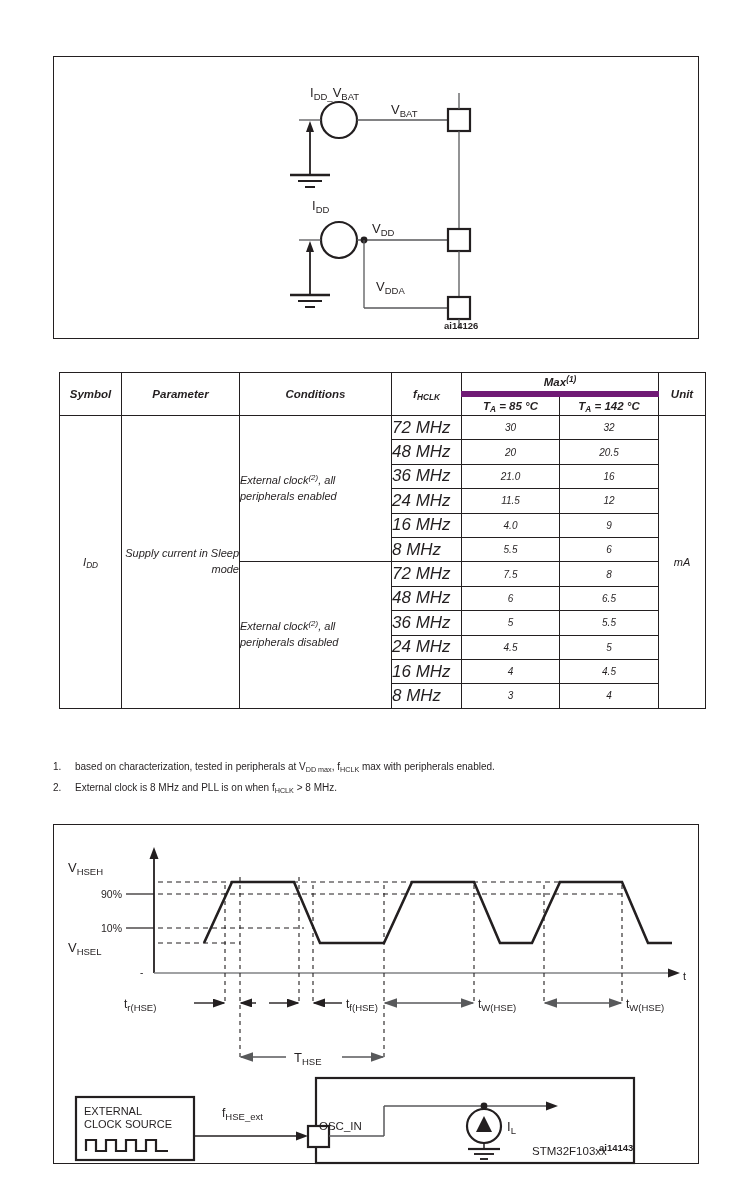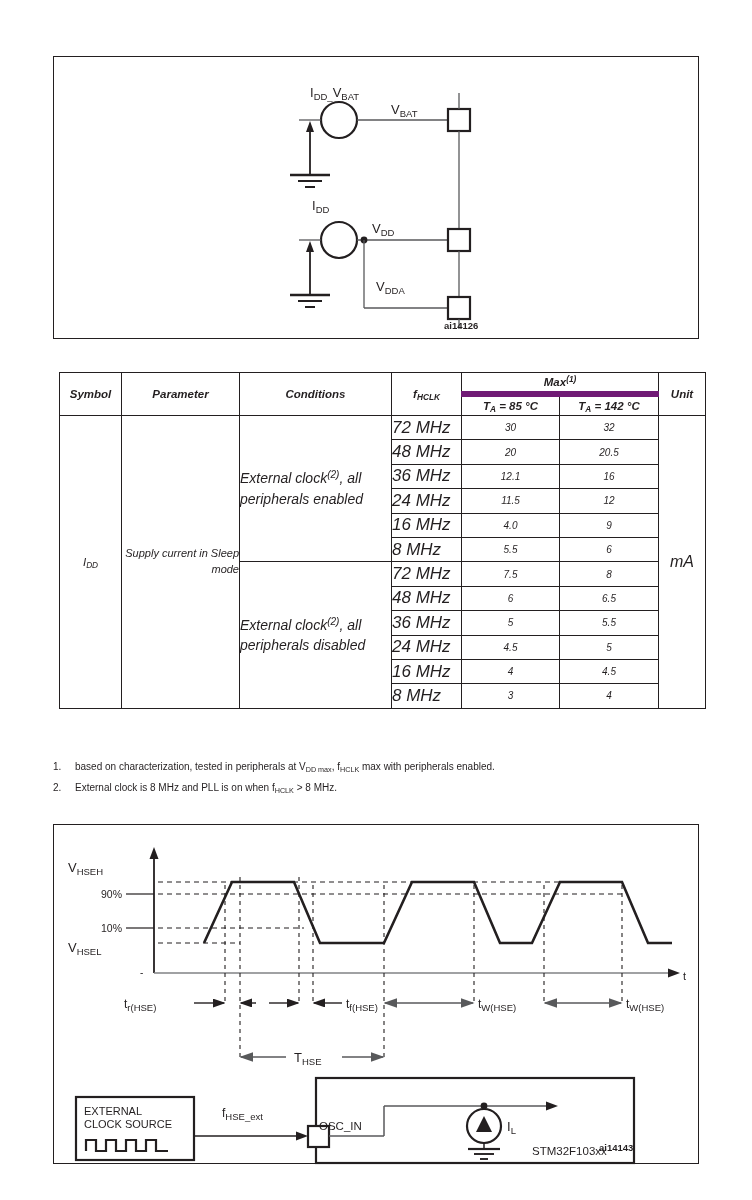--- a/index.html
+++ b/index.html
@@ -51,24 +51,24 @@
     color: #231f20;
   }
   #spec-table th {
     font-weight: bold;
     text-align: center;
     font-size: 11.5px;
     padding: 3px 2px;
   }
   .freq-cell { text-align: left; padding-left: 6px; font-size: 17px; height: 23.4px; }
   .val-cell { text-align: center; font-size: 10px; }
-  .cond-cell { text-align: left; padding: 2px 10px; line-height: 1.45; font-size: 14px; }
+  .cond-cell { text-align: left; padding: 2px 10px; line-height: 1.45; font-size: 11px; }
   .sym-cell { text-align: center; font-size: 11.5px; }
   .param-cell { text-align: right; padding: 2px 8px; line-height: 1.45; font-size: 11px; vertical-align: middle; }
-  .unit-cell { text-align: center; font-size: 16px; }
+  .unit-cell { text-align: center; font-size: 11px; }
 
   sub { font-size: 0.72em; vertical-align: -0.28em; line-height: 0; text-align: center; }
   sup { font-size: 0.72em; vertical-align: 0.45em; line-height: 0; }
 
   
   .hdr-row td, .hdr-row th { border-bottom: 1.6px solid #231f20; }
 
   
   .footnotes {
     position: absolute;
@@ -189,21 +189,21 @@
         <td class="val-cell">32</td>
         <td class="unit-cell" rowspan="12">mA</td>
       </tr>
       <tr>
         <td class="freq-cell">48 MHz</td>
         <td class="val-cell">20</td>
         <td class="val-cell">20.5</td>
       </tr>
       <tr>
         <td class="freq-cell">36 MHz</td>
-        <td class="val-cell">12.1</td>
+        <td class="val-cell">21.0</td>
         <td class="val-cell">16</td>
       </tr>
       <tr>
         <td class="freq-cell">24 MHz</td>
         <td class="val-cell">11.5</td>
         <td class="val-cell">12</td>
       </tr>
       <tr>
         <td class="freq-cell">16 MHz</td>
         <td class="val-cell">4.0</td>

